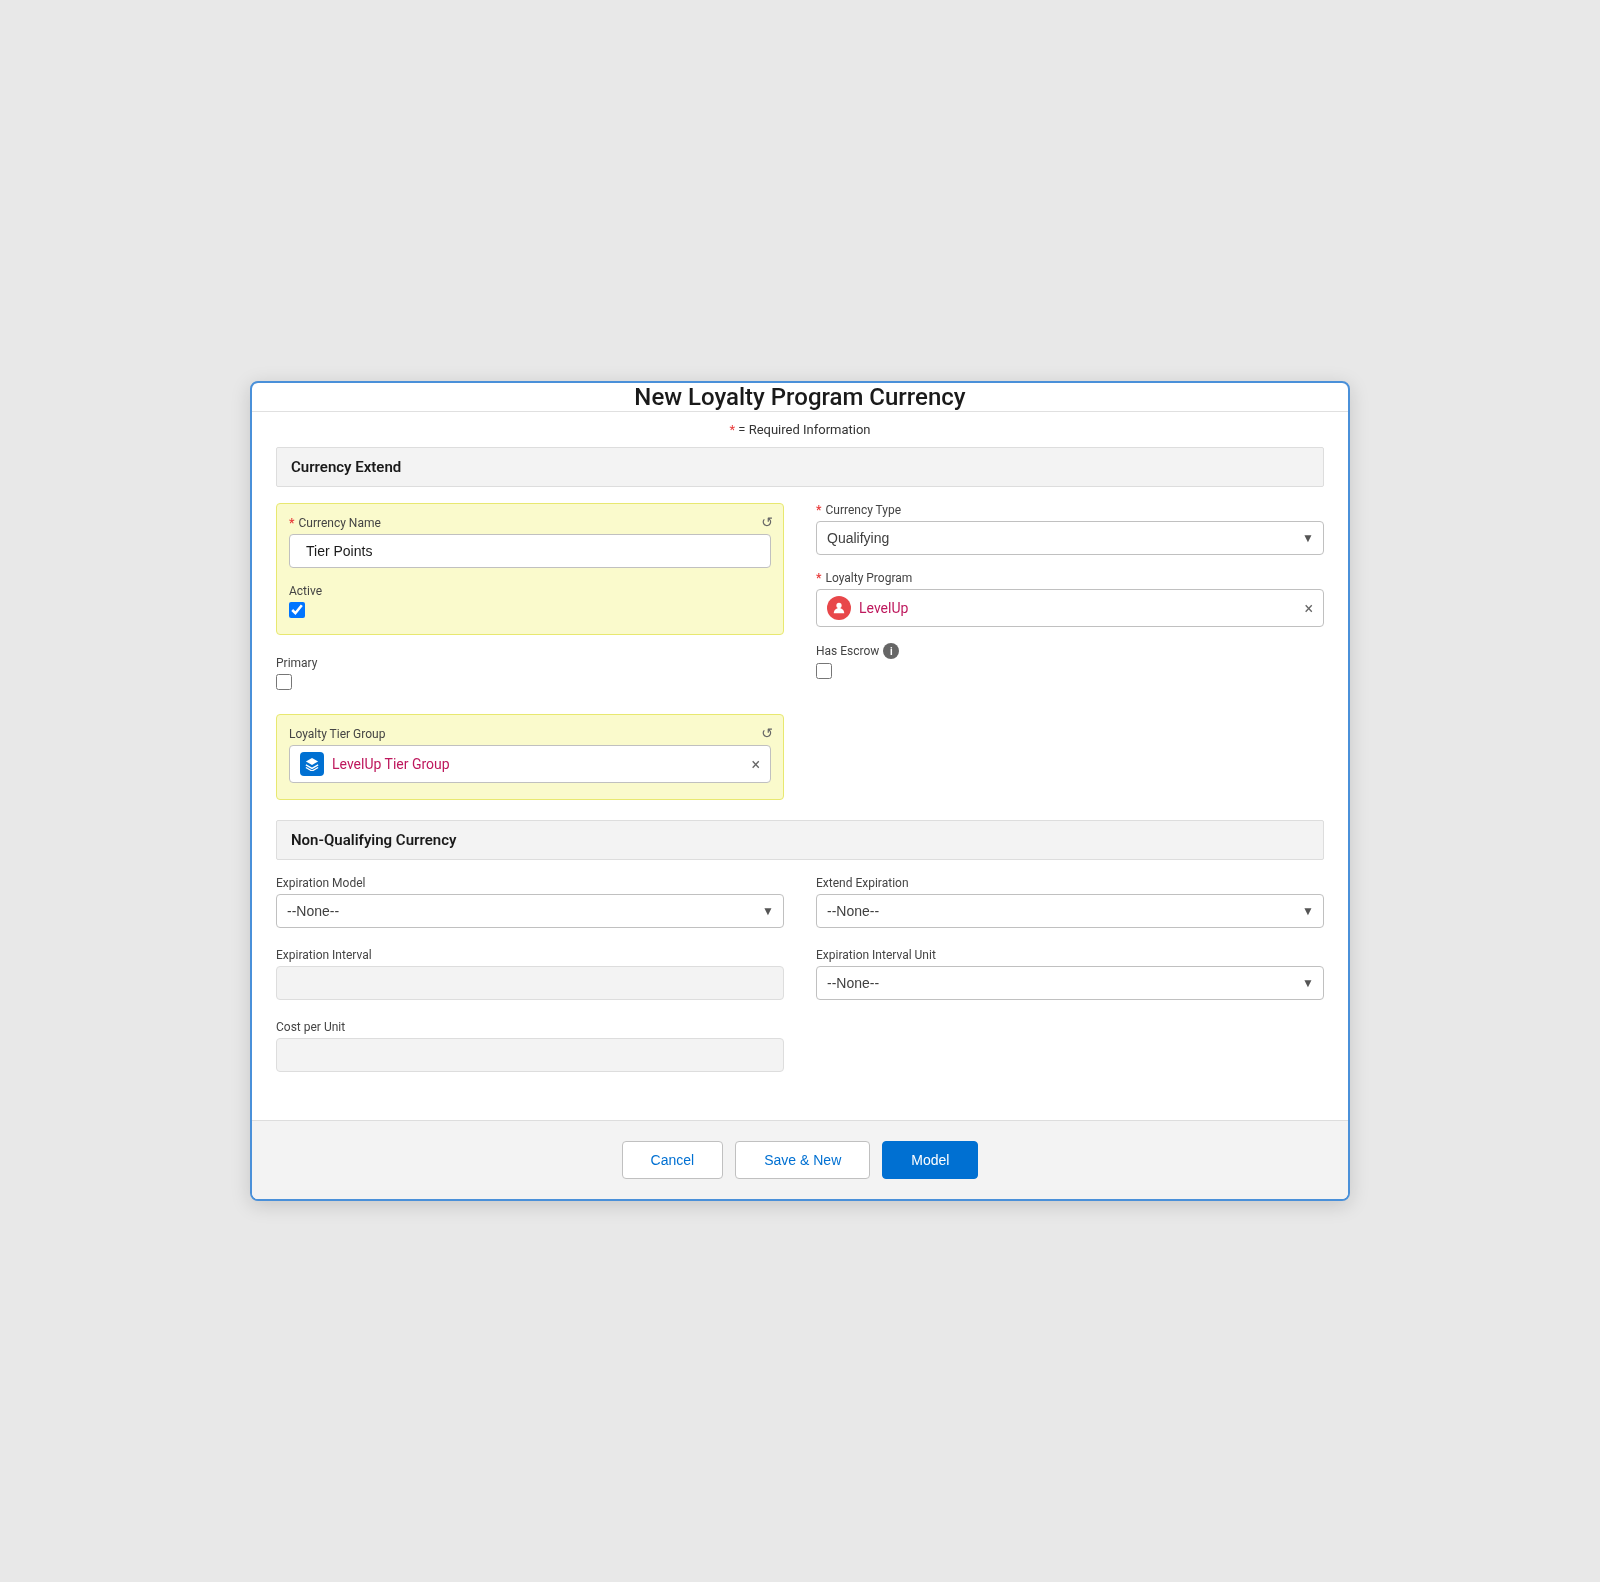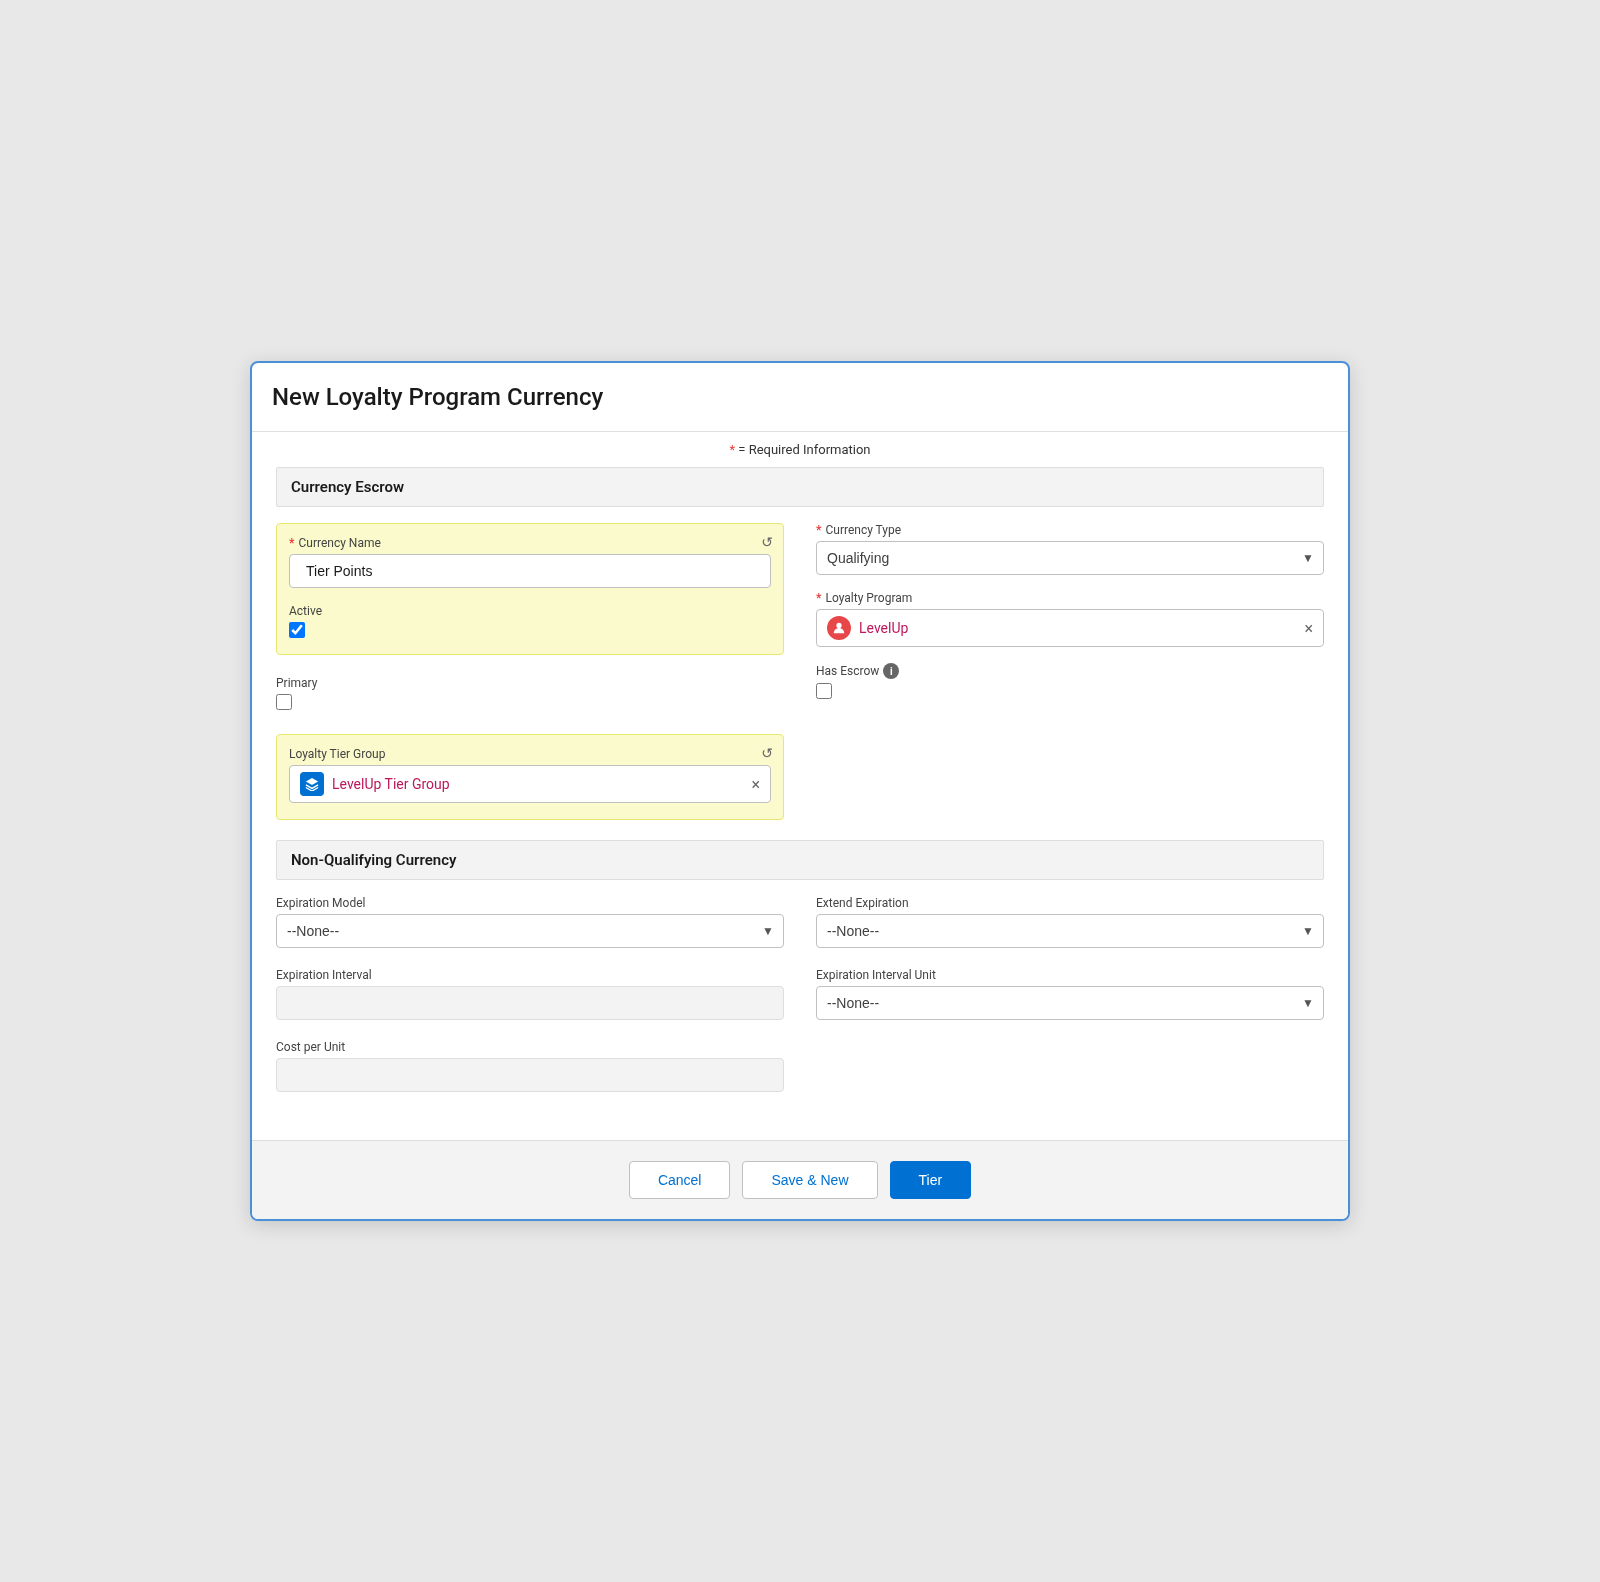--- a/index.html
+++ b/index.html
@@ -15,23 +15,22 @@
     .modal {
       background: #fff;
       border: 2px solid #4a90d9;
       border-radius: 8px;
       width: 1100px;
       max-width: 100%;
       box-shadow: 0 4px 20px rgba(0,0,0,0.15);
       overflow: hidden;
     }
     .modal-header {
-      padding: 20px;
       border-bottom: 1px solid #e0e0e0;
-      text-align: left;
+      text-align: center;
     }
     .modal-header h1 {
       font-size: 24px;
       font-weight: 500;
       color: #1a1a1a;
     }
     .required-info {
       text-align: center;
       padding: 10px 24px;
       font-size: 13px;
@@ -238,21 +237,21 @@
   </div>
 
   <div class="required-info">
     <span class="star">*</span>
     <span>= Required Information</span>
   </div>
 
   <div class="modal-body">
 
     <div class="section">
-      <div class="section-header">Currency Escrow</div>
+      <div class="section-header">Currency Extend</div>
 
       <div class="form-row">
 
         <div class="form-col">
 
           <div class="highlight-box">
             <span class="reset-icon">↺</span>
             <div class="field-group">
               <div class="field-label">
                 <span class="required-star">*</span>
@@ -431,15 +430,15 @@
         <div class="form-col">
         </div>
       </div>
     </div>
 
   </div>
 
   <div class="modal-footer">
     <button class="btn btn-default">Cancel</button>
     <button class="btn btn-default">Save &amp; New</button>
-    <button class="btn btn-primary">Tier</button>
+    <button class="btn btn-primary">Model</button>
   </div>
 </div>
 
 </body></html>

